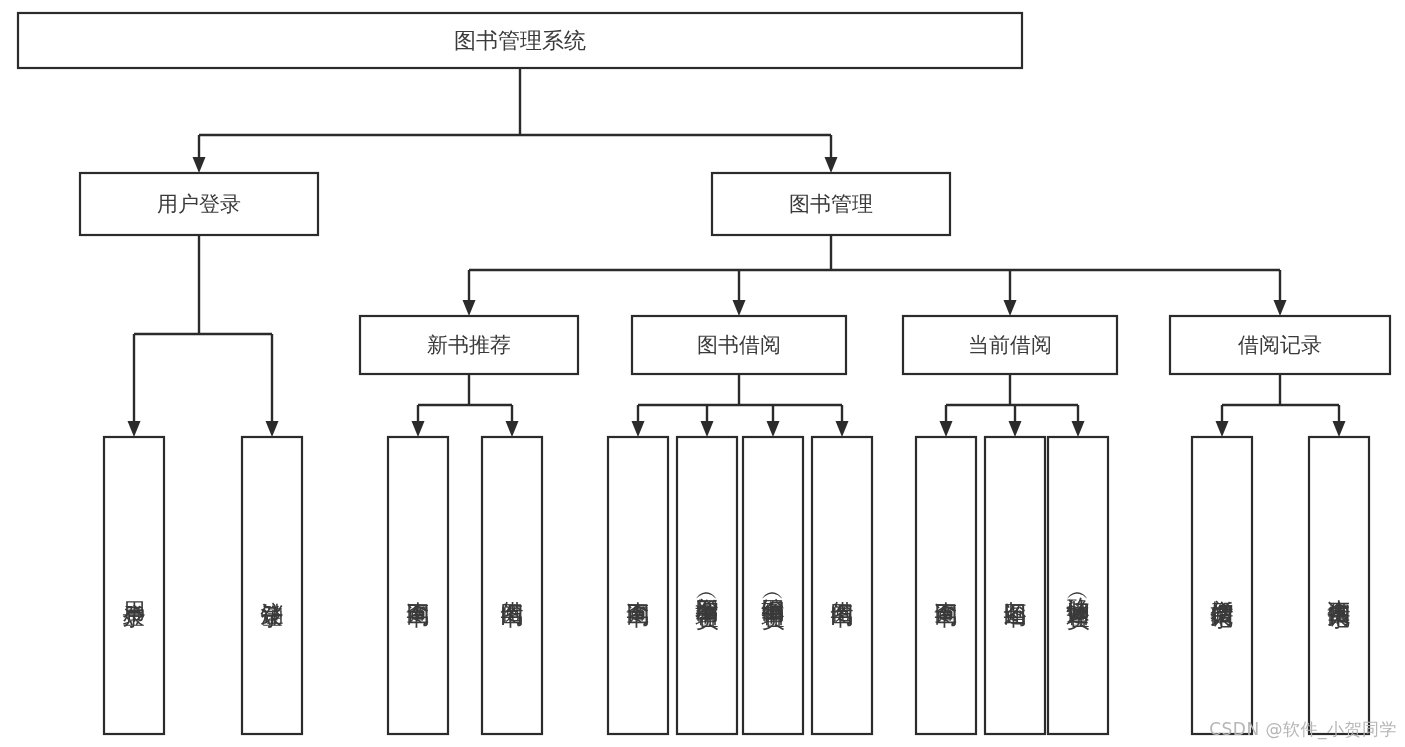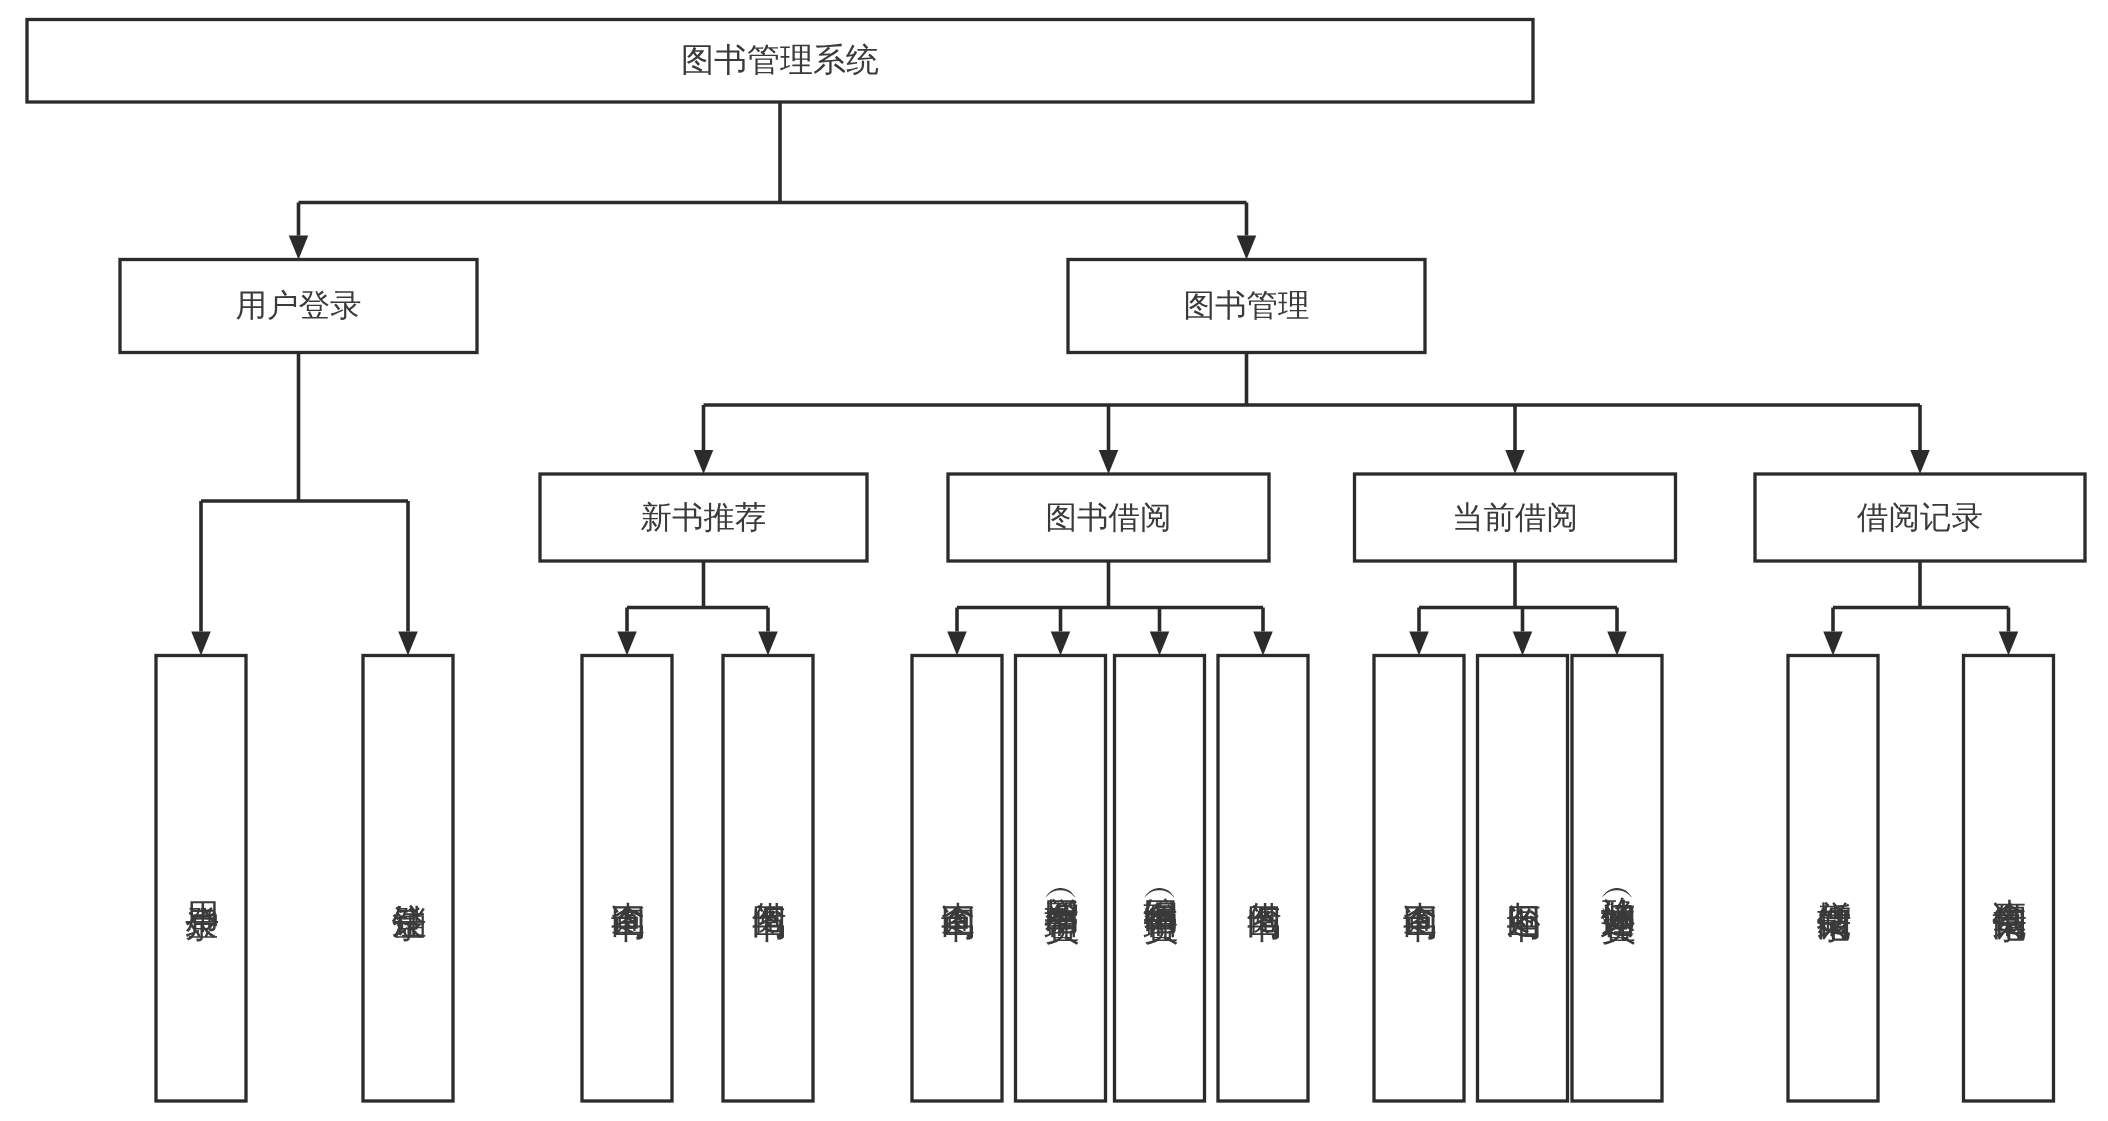--- a/index.html
+++ b/index.html
@@ -246,13 +246,14 @@
         <span class="vlabel">确认归还（管理员）</span>
       </div>
       <div class="vlabel-wrap" style="left: 1192px; top: 443px; width: 60px; height: 285px; align-items: center;">
         <span class="vlabel">新增借阅记录</span>
       </div>
       <div class="vlabel-wrap" style="left: 1309px; top: 443px; width: 60px; height: 285px; align-items: center;">
         <span class="vlabel">查询借阅记录</span>
       </div>
     </div>
 
+  <div class="watermark">CSDN @软件_小贺同学</div>
 </div>
 
 </body></html>

